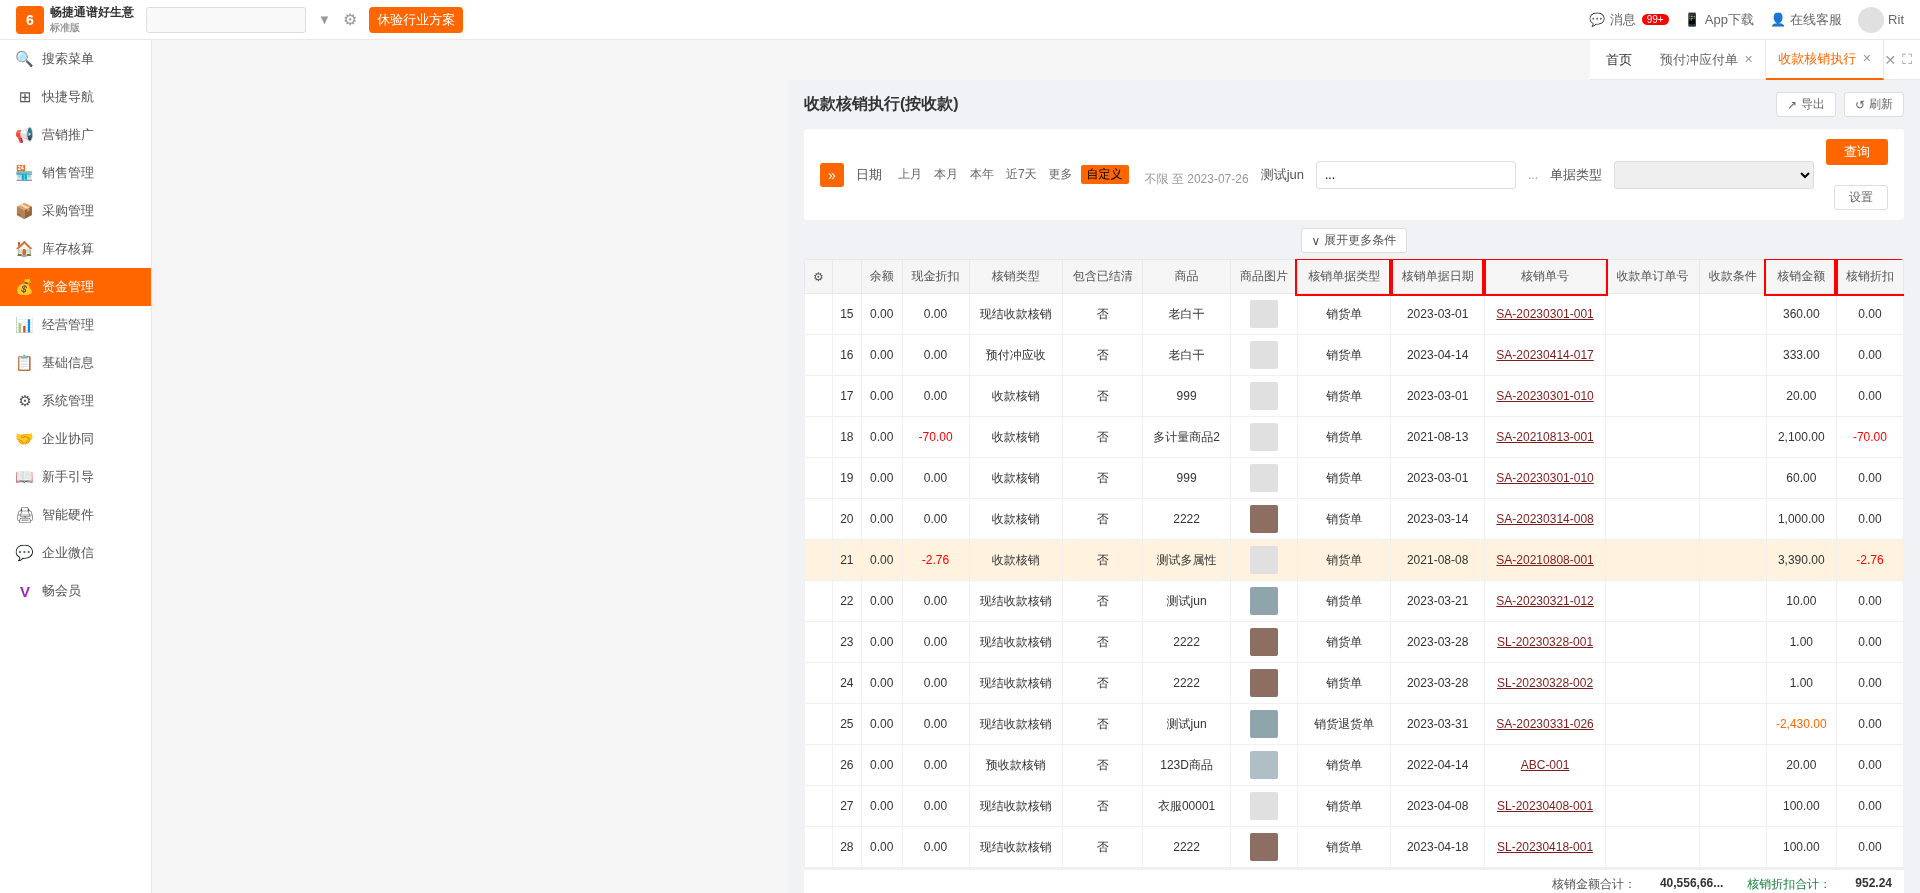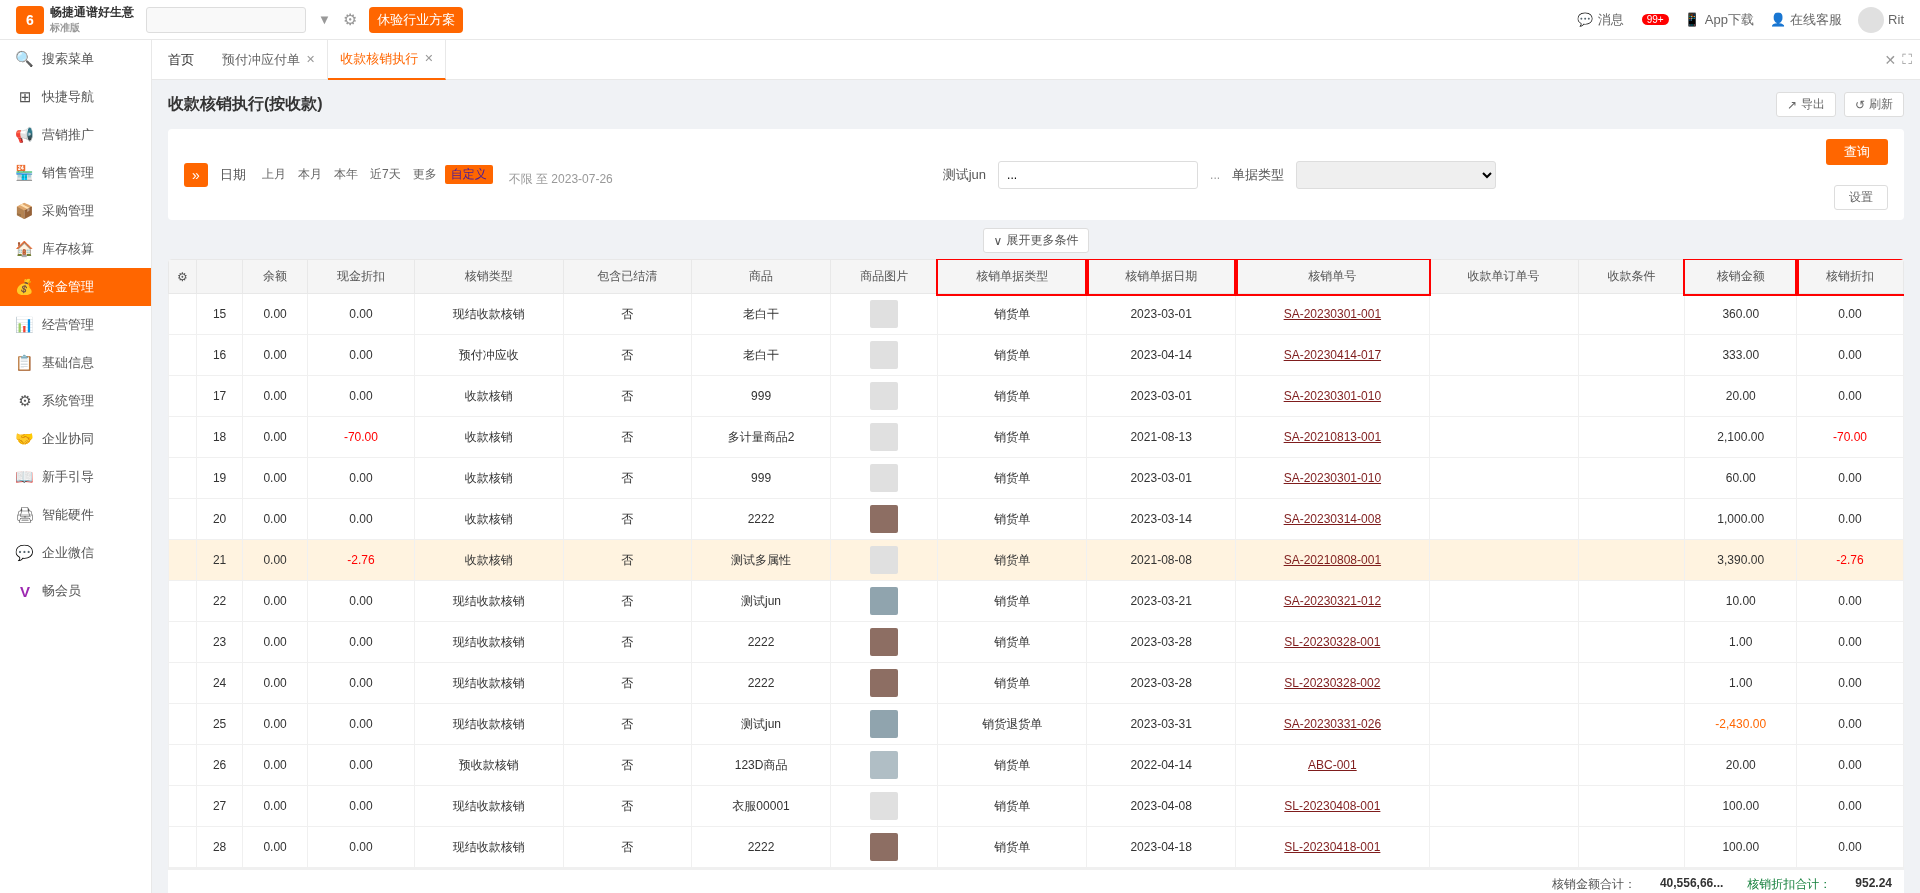--- a/index.html
+++ b/index.html
@@ -5,33 +5,33 @@
     * { box-sizing: border-box; margin: 0; padding: 0; }
     body { font-family: 'Microsoft YaHei', Arial, sans-serif; font-size: 13px; background: #f5f5f5; color: #333; width: 1920px; min-height: 893px; overflow-x: hidden; }
 
     
     .top-bar { height: 40px; background: #fff; display: flex; align-items: center; padding: 0 16px; border-bottom: 1px solid #e8e8e8; gap: 12px; }
     .logo-area { display: flex; align-items: center; gap: 6px; color: #f60; font-weight: bold; font-size: 13px; }
     .logo-icon { width: 28px; height: 28px; background: #f60; border-radius: 4px; display: flex; align-items: center; justify-content: center; color: white; font-weight: bold; font-size: 14px; }
     .top-input { height: 26px; border: 1px solid #ddd; border-radius: 3px; padding: 0 8px; width: 160px; background: #f9f9f9; color: #ccc; }
     .top-btn-orange { background: #ff6600; color: white; border: none; border-radius: 4px; padding: 4px 8px; font-size: 13px; cursor: pointer; }
     .top-right { margin-left: auto; display: flex; align-items: center; gap: 16px; color: #666; font-size: 13px; }
-    .badge-red { background: #f00; color: white; border-radius: 8px; padding: 0 5px; font-size: 10px; margin-left: 14px; }
+    .badge-red { background: #f00; color: white; border-radius: 8px; padding: 0 5px; font-size: 10px; margin-left: 2px; }
     .top-right-item { display: flex; align-items: center; gap: 4px; cursor: pointer; }
     .user-avatar { width: 26px; height: 26px; border-radius: 50%; background: #e0e0e0; }
 
     
     .layout { display: flex; height: calc(893px - 40px); }
     .sidebar { width: 152px; background: #fff; border-right: 1px solid #e8e8e8; display: flex; flex-direction: column; overflow-y: auto; }
     .sidebar-item { display: flex; align-items: center; gap: 8px; padding: 10px 16px; cursor: pointer; color: #555; font-size: 13px; }
     .sidebar-item.active { background: #ff6600; color: white; border-radius: 0; }
     .sidebar-item .s-icon { width: 18px; height: 18px; display: flex; align-items: center; justify-content: center; font-size: 15px; }
 
     
-    .main { flex: 1; display: flex; flex-direction: column; overflow: hidden; }
+    .main { flex: 1; display: flex; flex-direction: column; overflow: hidden; align-items: flex-end; }
 
     
     .tab-bar { height: 40px; background: #fff; display: flex; align-items: center; border-bottom: 1px solid #e8e8e8; padding: 0; }
     .tab-home { padding: 0 16px; height: 40px; display: flex; align-items: center; color: #333; font-size: 13px; cursor: pointer; }
     .tab-item { height: 40px; display: flex; align-items: center; padding: 0 12px; gap: 6px; font-size: 13px; cursor: pointer; border-right: 1px solid #e8e8e8; color: #666; }
     .tab-item.active { background: #fff; color: #f60; border-bottom: 2px solid #f60; }
     .tab-close { color: #999; font-size: 11px; cursor: pointer; }
     .tab-bar-right { margin-left: auto; display: flex; align-items: center; padding-right: 8px; gap: 6px; color: #999; }
 
     
@@ -41,21 +41,21 @@
     .btn-export { display: flex; align-items: center; gap: 4px; color: #666; font-size: 12px; cursor: pointer; background: #fff; border: 1px solid #ddd; border-radius: 3px; padding: 3px 10px; }
     .btn-refresh { display: flex; align-items: center; gap: 4px; color: #666; font-size: 12px; cursor: pointer; background: #fff; border: 1px solid #ddd; border-radius: 3px; padding: 3px 10px; }
 
     
     .filter-bar { background: #fff; border-radius: 4px; padding: 10px 16px; margin-bottom: 8px; }
     .filter-row { display: flex; align-items: center; gap: 12px; }
     .filter-expand-btn { width: 24px; height: 24px; background: #f60; color: white; border: none; border-radius: 3px; cursor: pointer; display: flex; align-items: center; justify-content: center; font-size: 14px; }
     .filter-label { font-size: 13px; color: #555; white-space: nowrap; }
     .filter-date-links { display: flex; gap: 4px; }
     .filter-date-link { color: #666; font-size: 12px; cursor: pointer; padding: 1px 4px; }
-    .filter-date-custom { color: #4c1d95; background: #f60; font-size: 12px; border-radius: 2px; padding: 1px 6px; cursor: pointer; }
+    .filter-date-custom { color: #000000; background: #f60; font-size: 12px; border-radius: 2px; padding: 1px 6px; cursor: pointer; }
     .filter-date-range { font-size: 12px; color: #999; margin-top: 10px; }
     .filter-input { height: 28px; border: 1px solid #ddd; border-radius: 3px; padding: 0 8px; font-size: 12px; min-width: 160px; }
     .filter-select { height: 28px; border: 1px solid #ddd; border-radius: 3px; padding: 0 8px; font-size: 12px; min-width: 200px; }
     .filter-more { color: #999; font-size: 12px; }
     .filter-btn-query { background: #ff6600; color: white; border: none; border-radius: 3px; padding: 4px 18px; font-size: 13px; cursor: pointer; }
     .filter-btn-setting { background: #fff; color: #666; border: 1px solid #ddd; border-radius: 3px; padding: 3px 14px; font-size: 12px; cursor: pointer; margin-top: 16px; }
     .expand-more-btn { display: flex; align-items: center; gap: 4px; color: #555; font-size: 12px; cursor: pointer; border: 1px solid #ddd; border-radius: 3px; padding: 3px 10px; background: #fff; margin: 6px auto; width: fit-content; }
 
     
     .table-wrap { background: #fff; border-radius: 4px; overflow: auto; position: relative; }

